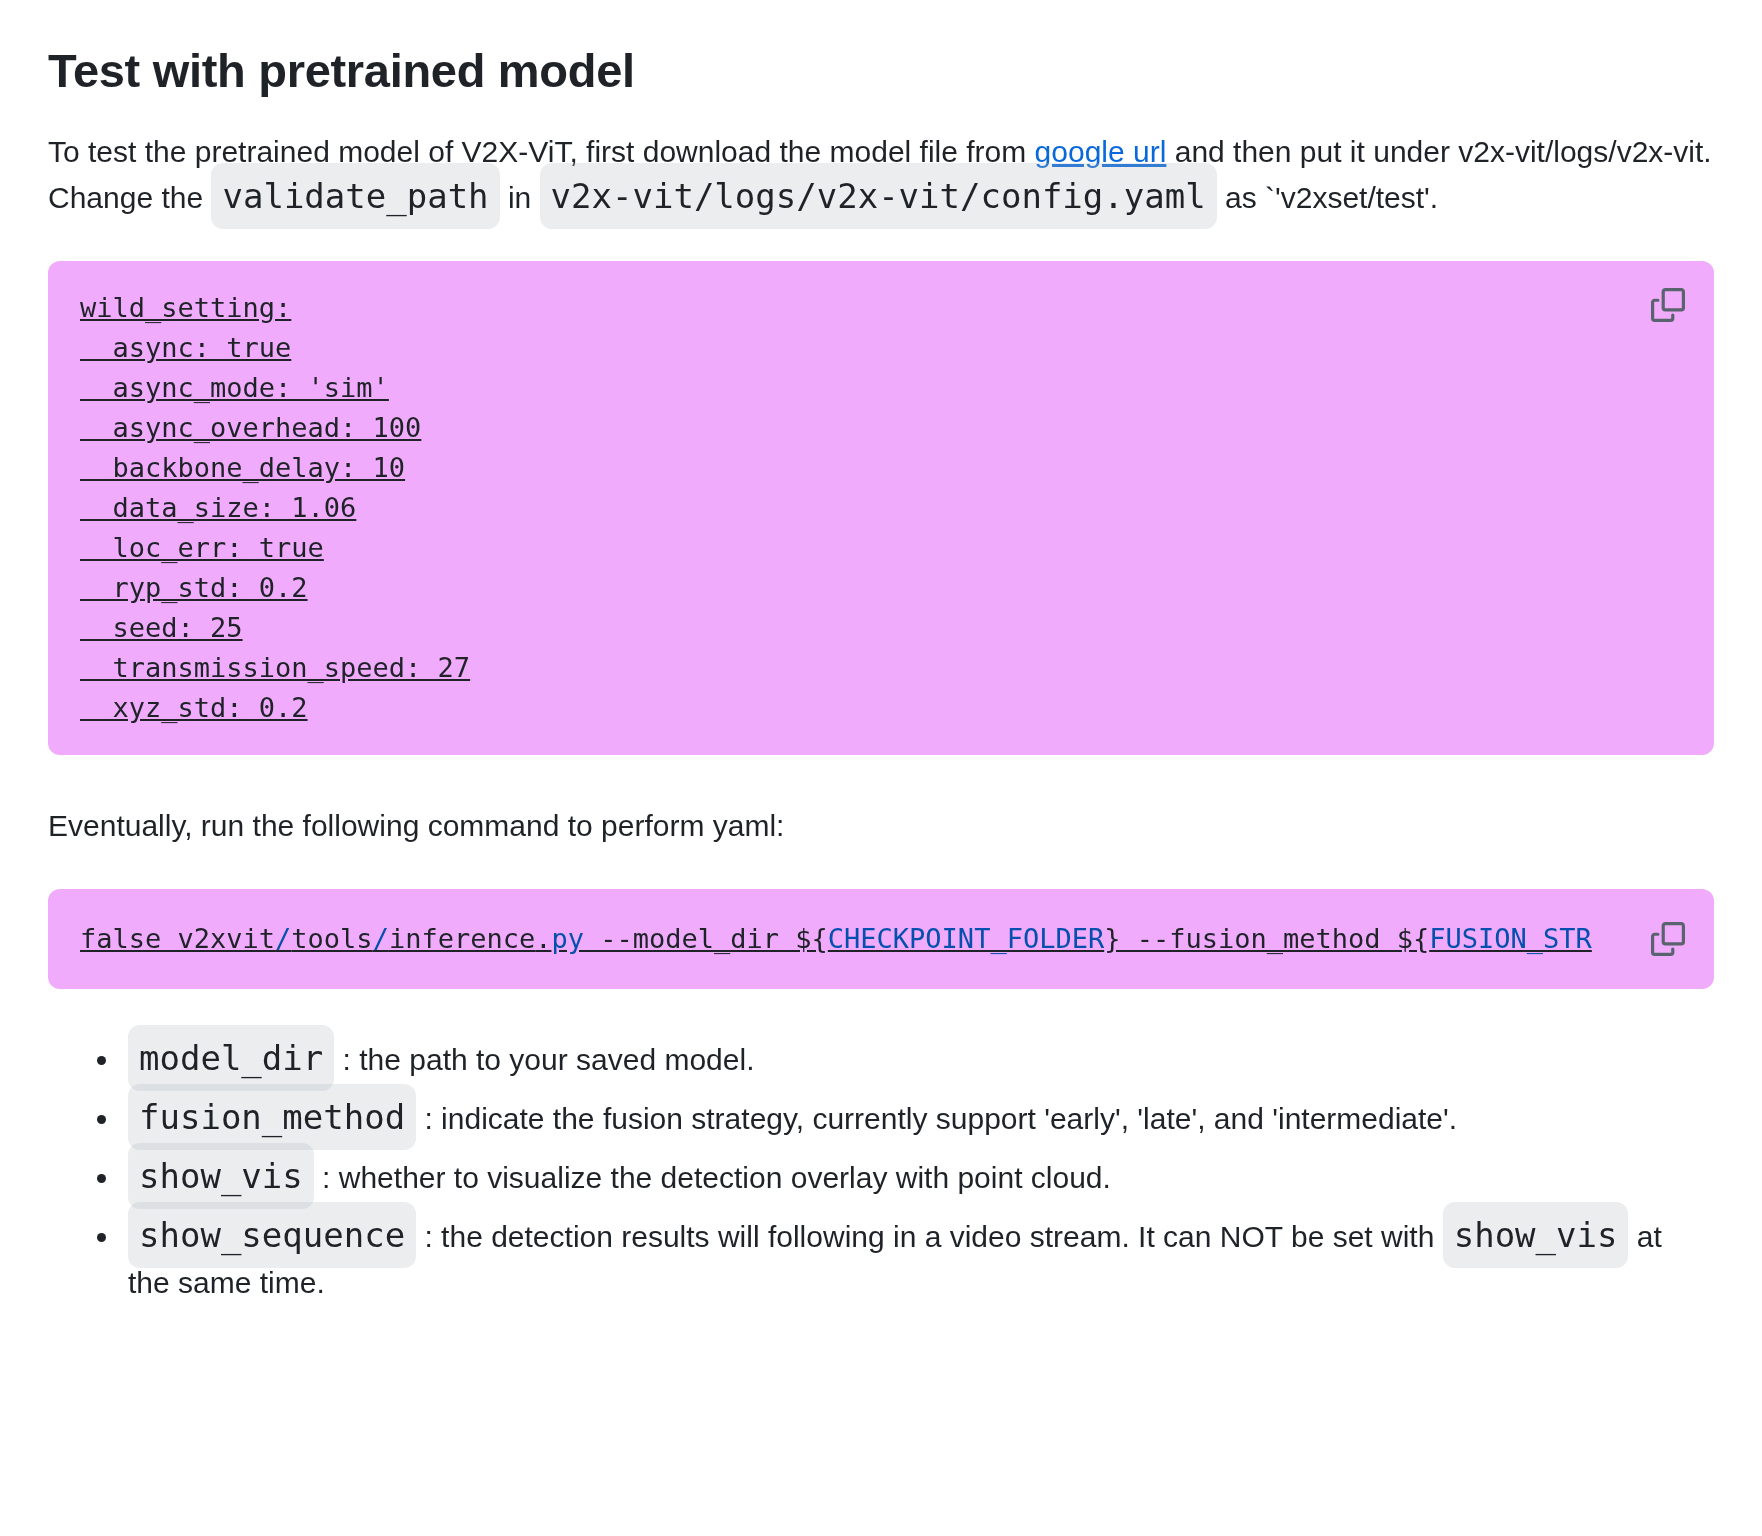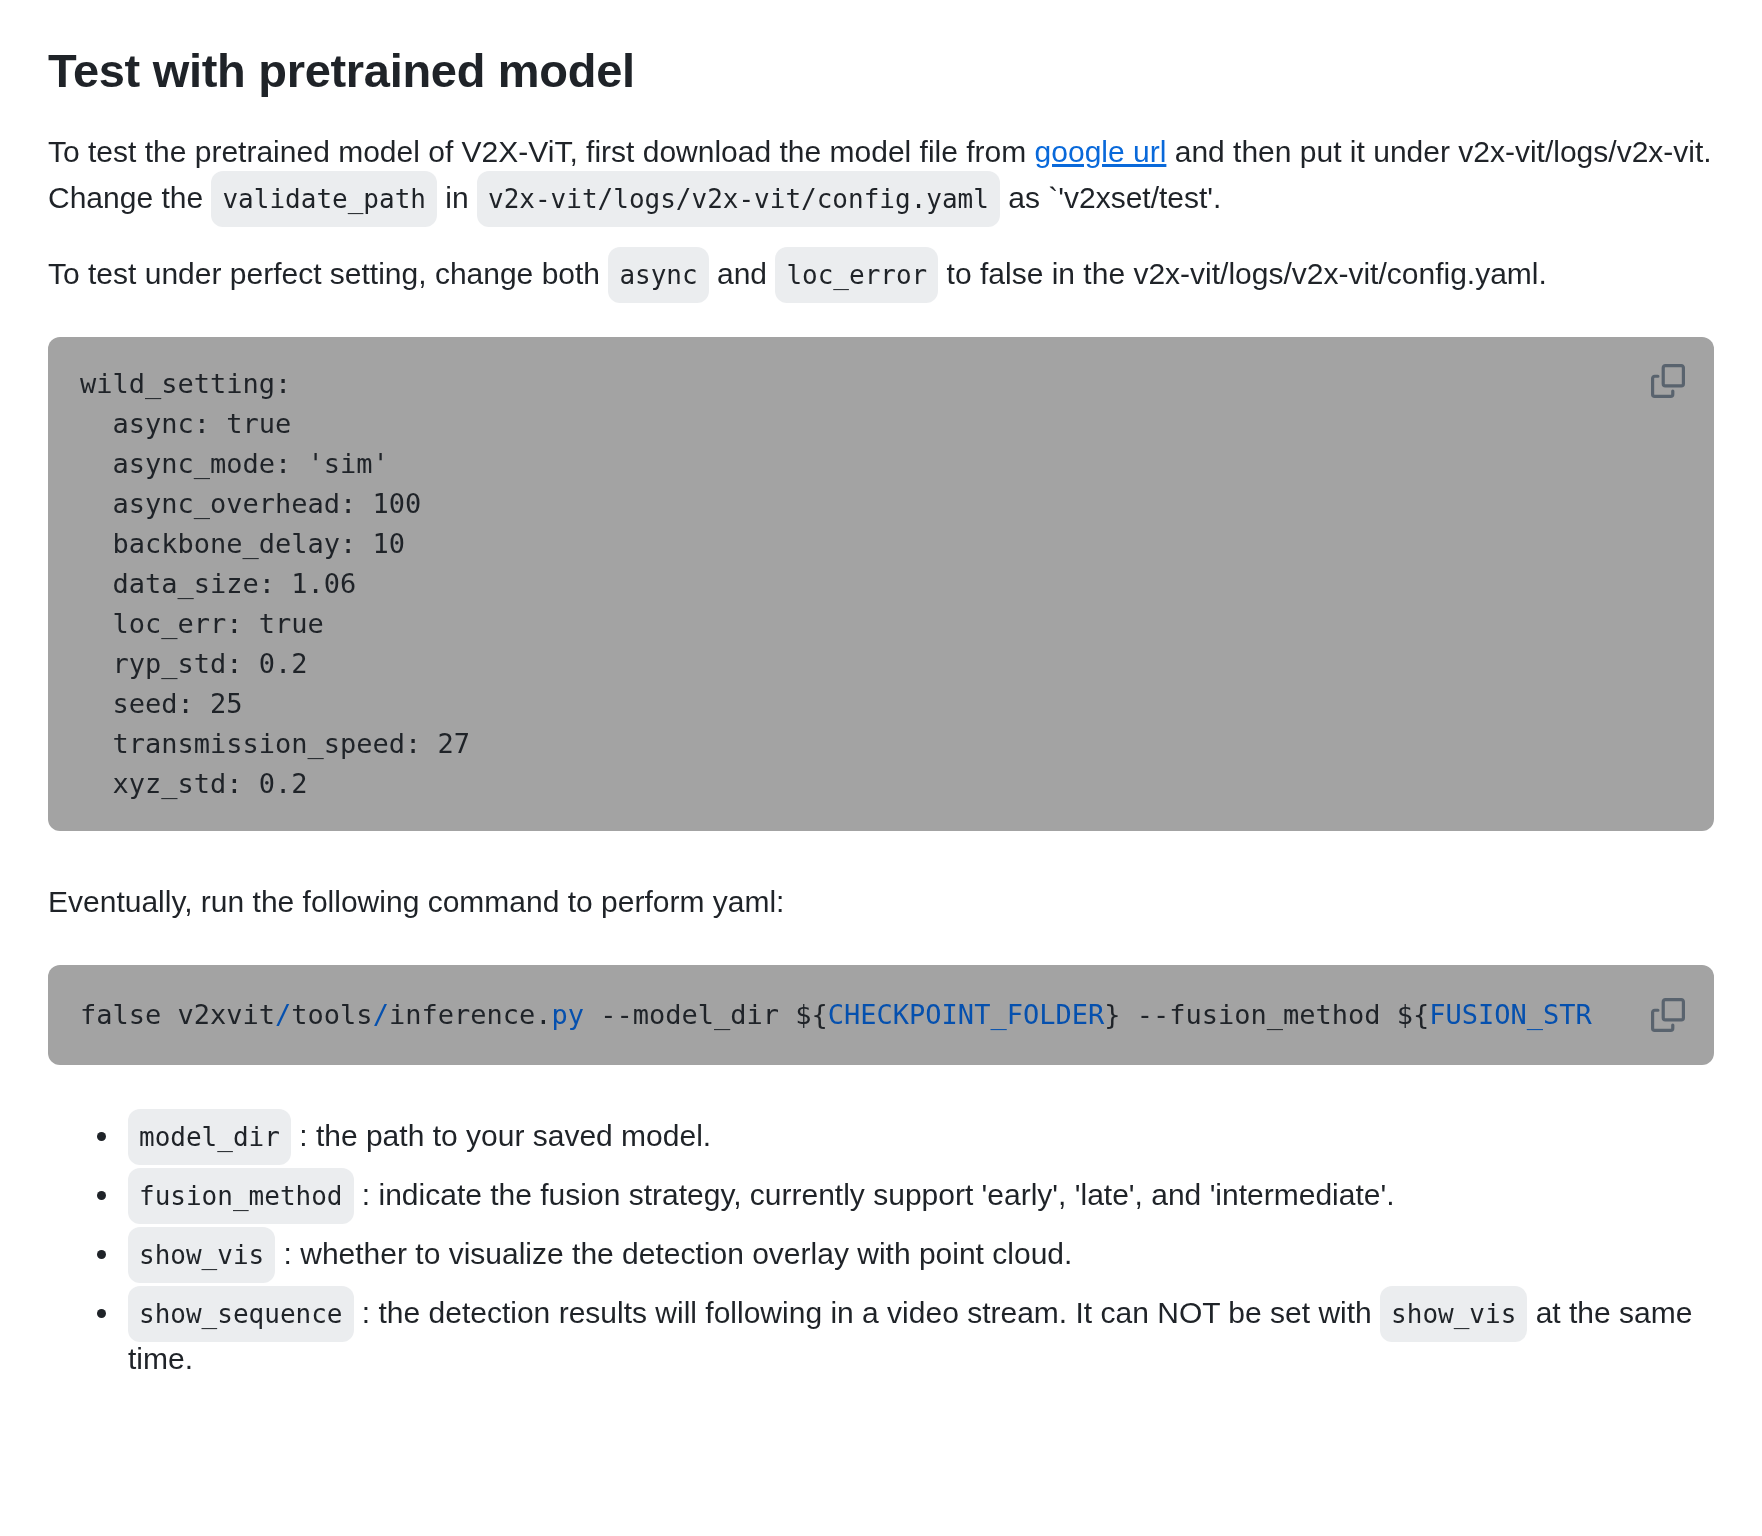--- a/index.html
+++ b/index.html
@@ -19,32 +19,33 @@
   p.md-p {
     font-size:30px; line-height:46px; margin:0 0 30px 0; color:#1f2328;
   }
 
   a.md-link {
     color:#0969da; cursor:pointer;
   }
 
   code.inline {
     font-family:"DejaVu Sans Mono","Liberation Mono",monospace;
-    font-size:26px; line-height:1;
+    font-size:34px; line-height:1;
     background:rgba(175,184,193,0.25);
     padding:13px 11px; border-radius:12px;
     white-space:nowrap; color:#1f2328;
   }
 
   .codeblock {
     position:relative;
-    background:#a3a3a3;
+    background:#f0abfc;
     border-radius:12px;
     padding:27px 32px;
     margin:40px 0 48px 0;
+    text-decoration:underline;
   }
   .codeblock.single-line { margin:40px 0 48px 0; padding:30px 100px 30px 32px; }
 
   pre.code {
     margin:0;
     font-family:"DejaVu Sans Mono","Liberation Mono",monospace;
     font-size:27px; line-height:40px;
     color:#1f2328; white-space:pre; overflow:hidden;
   }
   .tok-b { color:#0550ae; }
@@ -65,21 +66,20 @@
 </style>
 </head>
 <body>
 
 <div class="markdown">
 
   <h2 class="section-heading">Test with pretrained model</h2>
 
   <p class="md-p"><span>To test the pretrained model of V2X-ViT, first download the model file from </span><a class="md-link" href="#">google url</a><span> and then put it under v2x-vit/logs/v2x-vit. Change the </span><code class="inline">validate_path</code><span> in </span><code class="inline">v2x-vit/logs/v2x-vit/config.yaml</code><span> as `'v2xset/test'.</span></p>
 
-  <p class="md-p"><span>To test under perfect setting, change both </span><code class="inline">async</code><span> and </span><code class="inline">loc_error</code><span> to false in the v2x-vit/logs/v2x-vit/config.yaml.</span></p>
 
 
   <div class="codeblock">
     <button class="copy-btn">
       <span>
         <svg viewBox="0 0 16 16" fill="currentColor" aria-hidden="true">
           <path d="M0 6.75C0 5.784.784 5 1.75 5h1.5a.75.75 0 0 1 0 1.5h-1.5a.25.25 0 0 0-.25.25v7.5c0 .138.112.25.25.25h7.5a.25.25 0 0 0 .25-.25v-1.5a.75.75 0 0 1 1.5 0v1.5A1.75 1.75 0 0 1 9.25 16h-7.5A1.75 1.75 0 0 1 0 14.25Z"></path>
           <path d="M5 1.75C5 .784 5.784 0 6.75 0h7.5C15.216 0 16 .784 16 1.75v7.5A1.75 1.75 0 0 1 14.25 11h-7.5A1.75 1.75 0 0 1 5 9.25Zm1.75-.25a.25.25 0 0 0-.25.25v7.5c0 .138.112.25.25.25h7.5a.25.25 0 0 0 .25-.25v-7.5a.25.25 0 0 0-.25-.25Z"></path>
         </svg>
       </span>

